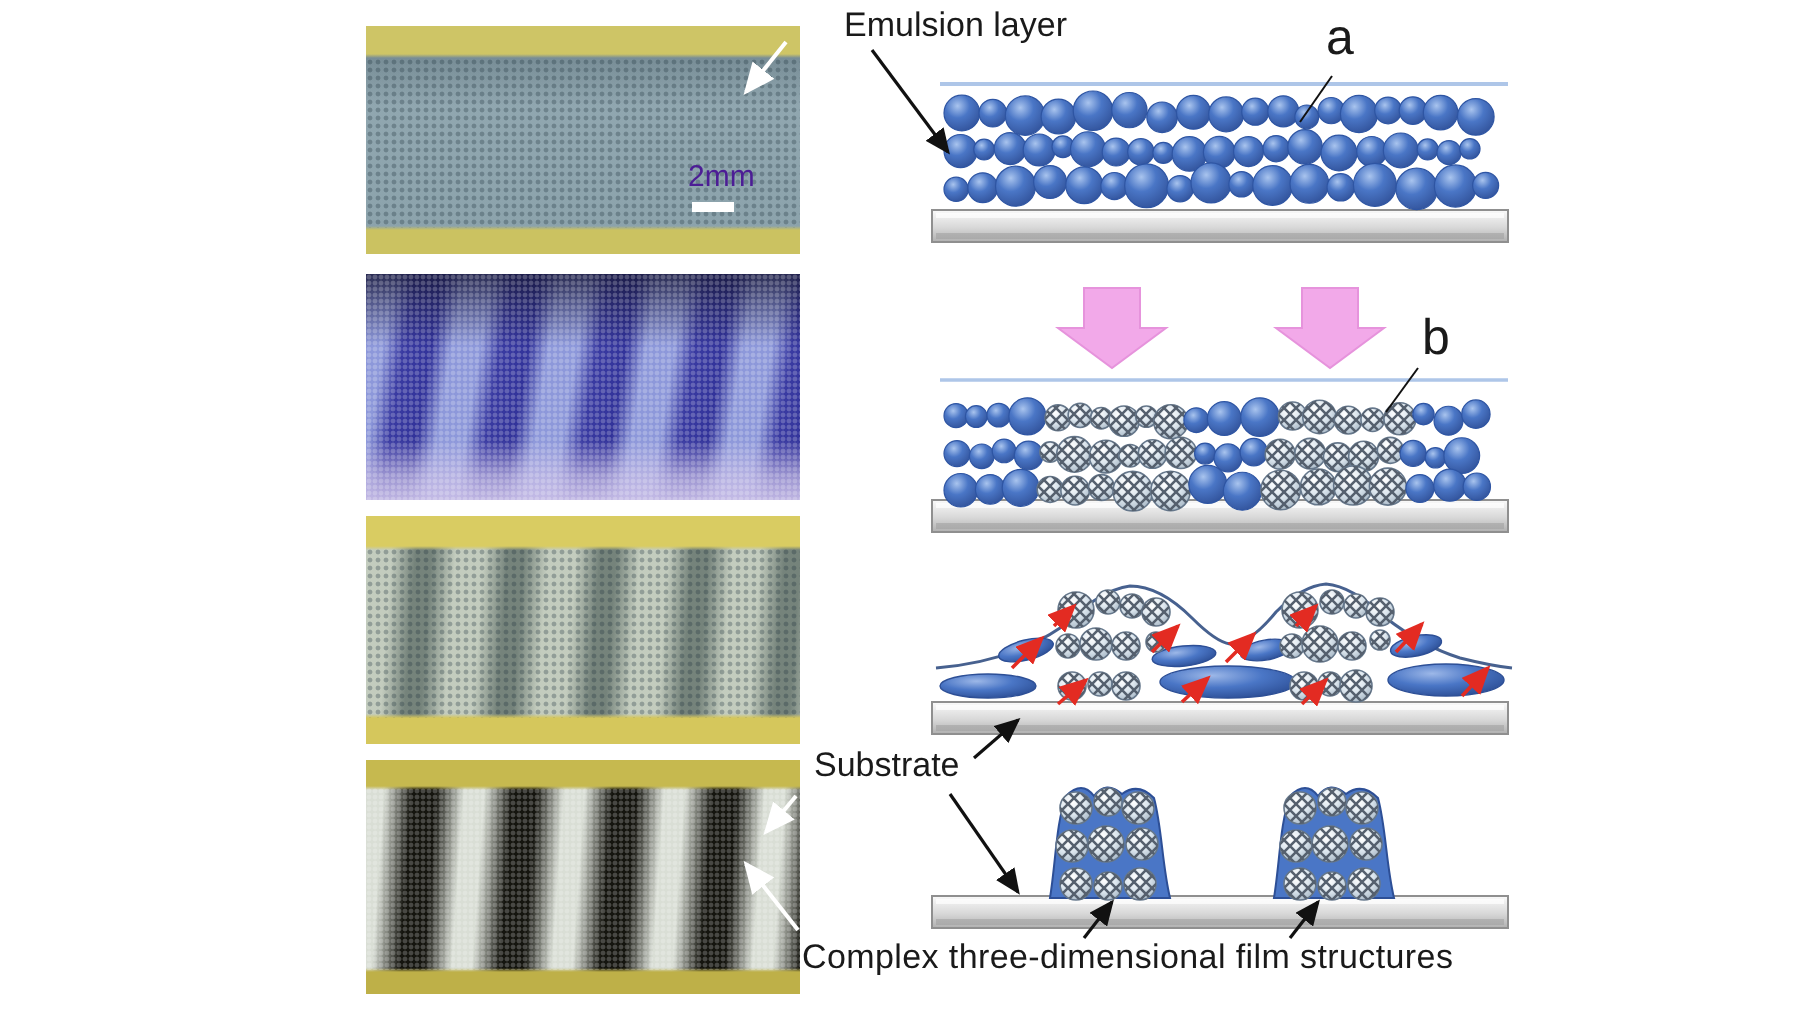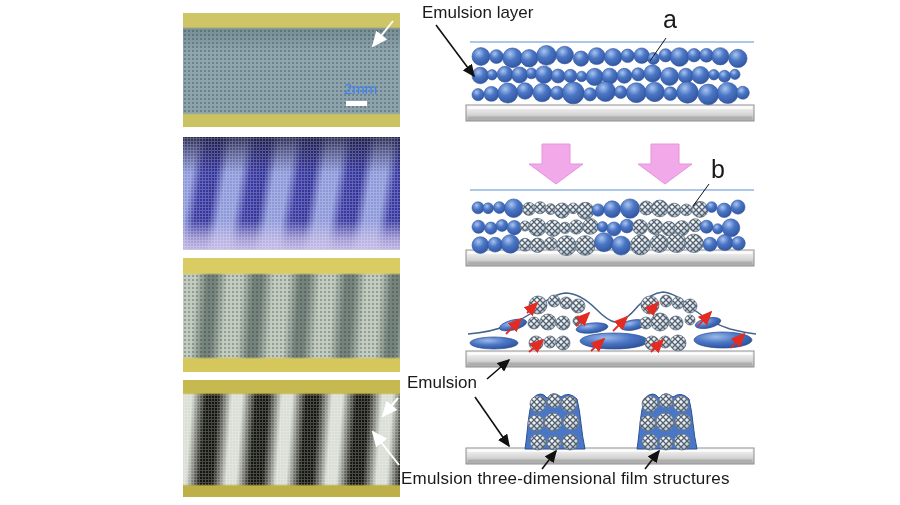--- a/index.html
+++ b/index.html
@@ -29,21 +29,21 @@
   .grain.light{background-image:radial-gradient(rgba(255,255,255,.22) 1px,transparent 1.4px);background-size:3px 3px;}
   .lbl{position:absolute;white-space:nowrap;line-height:1.1;}
   #lbl-emulsion{left:398px;top:4px;font-size:17px;margin-left:24px;}
   #lbl-a{left:663px;top:6px;font-size:25px;}
   #lbl-b{left:711px;top:156px;font-size:25px;}
   .uv{font-size:16px;font-weight:500;transform:translateX(-50%);}
   #lbl-uv1{left:556px;top:146px;}
   #lbl-uv2{left:665px;top:146px;}
   #lbl-substrate{left:407px;top:374px;font-size:17px;}
   #lbl-caption{left:401px;top:470px;font-size:17px;letter-spacing:.2px;}
-  #scalebar-label{left:344px;top:81px;font-size:15px;color:#3b82f6;font-weight:500;}
+  #scalebar-label{left:344px;top:81px;font-size:15px;color:#4c1d95;font-weight:500;}
   #scalebar{position:absolute;left:346px;top:101px;width:21px;height:5px;background:#ffffff;}
   #fig-svg{position:absolute;left:0;top:0;z-index:5;pointer-events:none;}
 </style>
 </head>
 <body>
 
 <div id="fig">
 
   <div class="photo" id="p1">
     <div class="grain"></div>
@@ -375,15 +375,15 @@
         <line x1="398" y1="398" x2="383" y2="416" stroke="#ffffff" stroke-width="2" fill="none" marker-end="url(#mW)"></line>
         <line x1="399" y1="465" x2="373" y2="432" stroke="#ffffff" stroke-width="2" fill="none" marker-end="url(#mW)"></line>
       </g>
     </svg>
 
   <span class="lbl" id="lbl-emulsion">Emulsion layer</span>
   <span class="lbl" id="lbl-a">a</span>
   <span class="lbl uv" id="lbl-uv1">UV</span>
   <span class="lbl uv" id="lbl-uv2">UV</span>
   <span class="lbl" id="lbl-b">b</span>
-  <span class="lbl" id="lbl-substrate">Emulsion</span>
-  <span class="lbl" id="lbl-caption">Emulsion three-dimensional film structures</span>
+  <span class="lbl" id="lbl-substrate">Substrate</span>
+  <span class="lbl" id="lbl-caption">Complex three-dimensional film structures</span>
 </div>
 
 </body></html>

